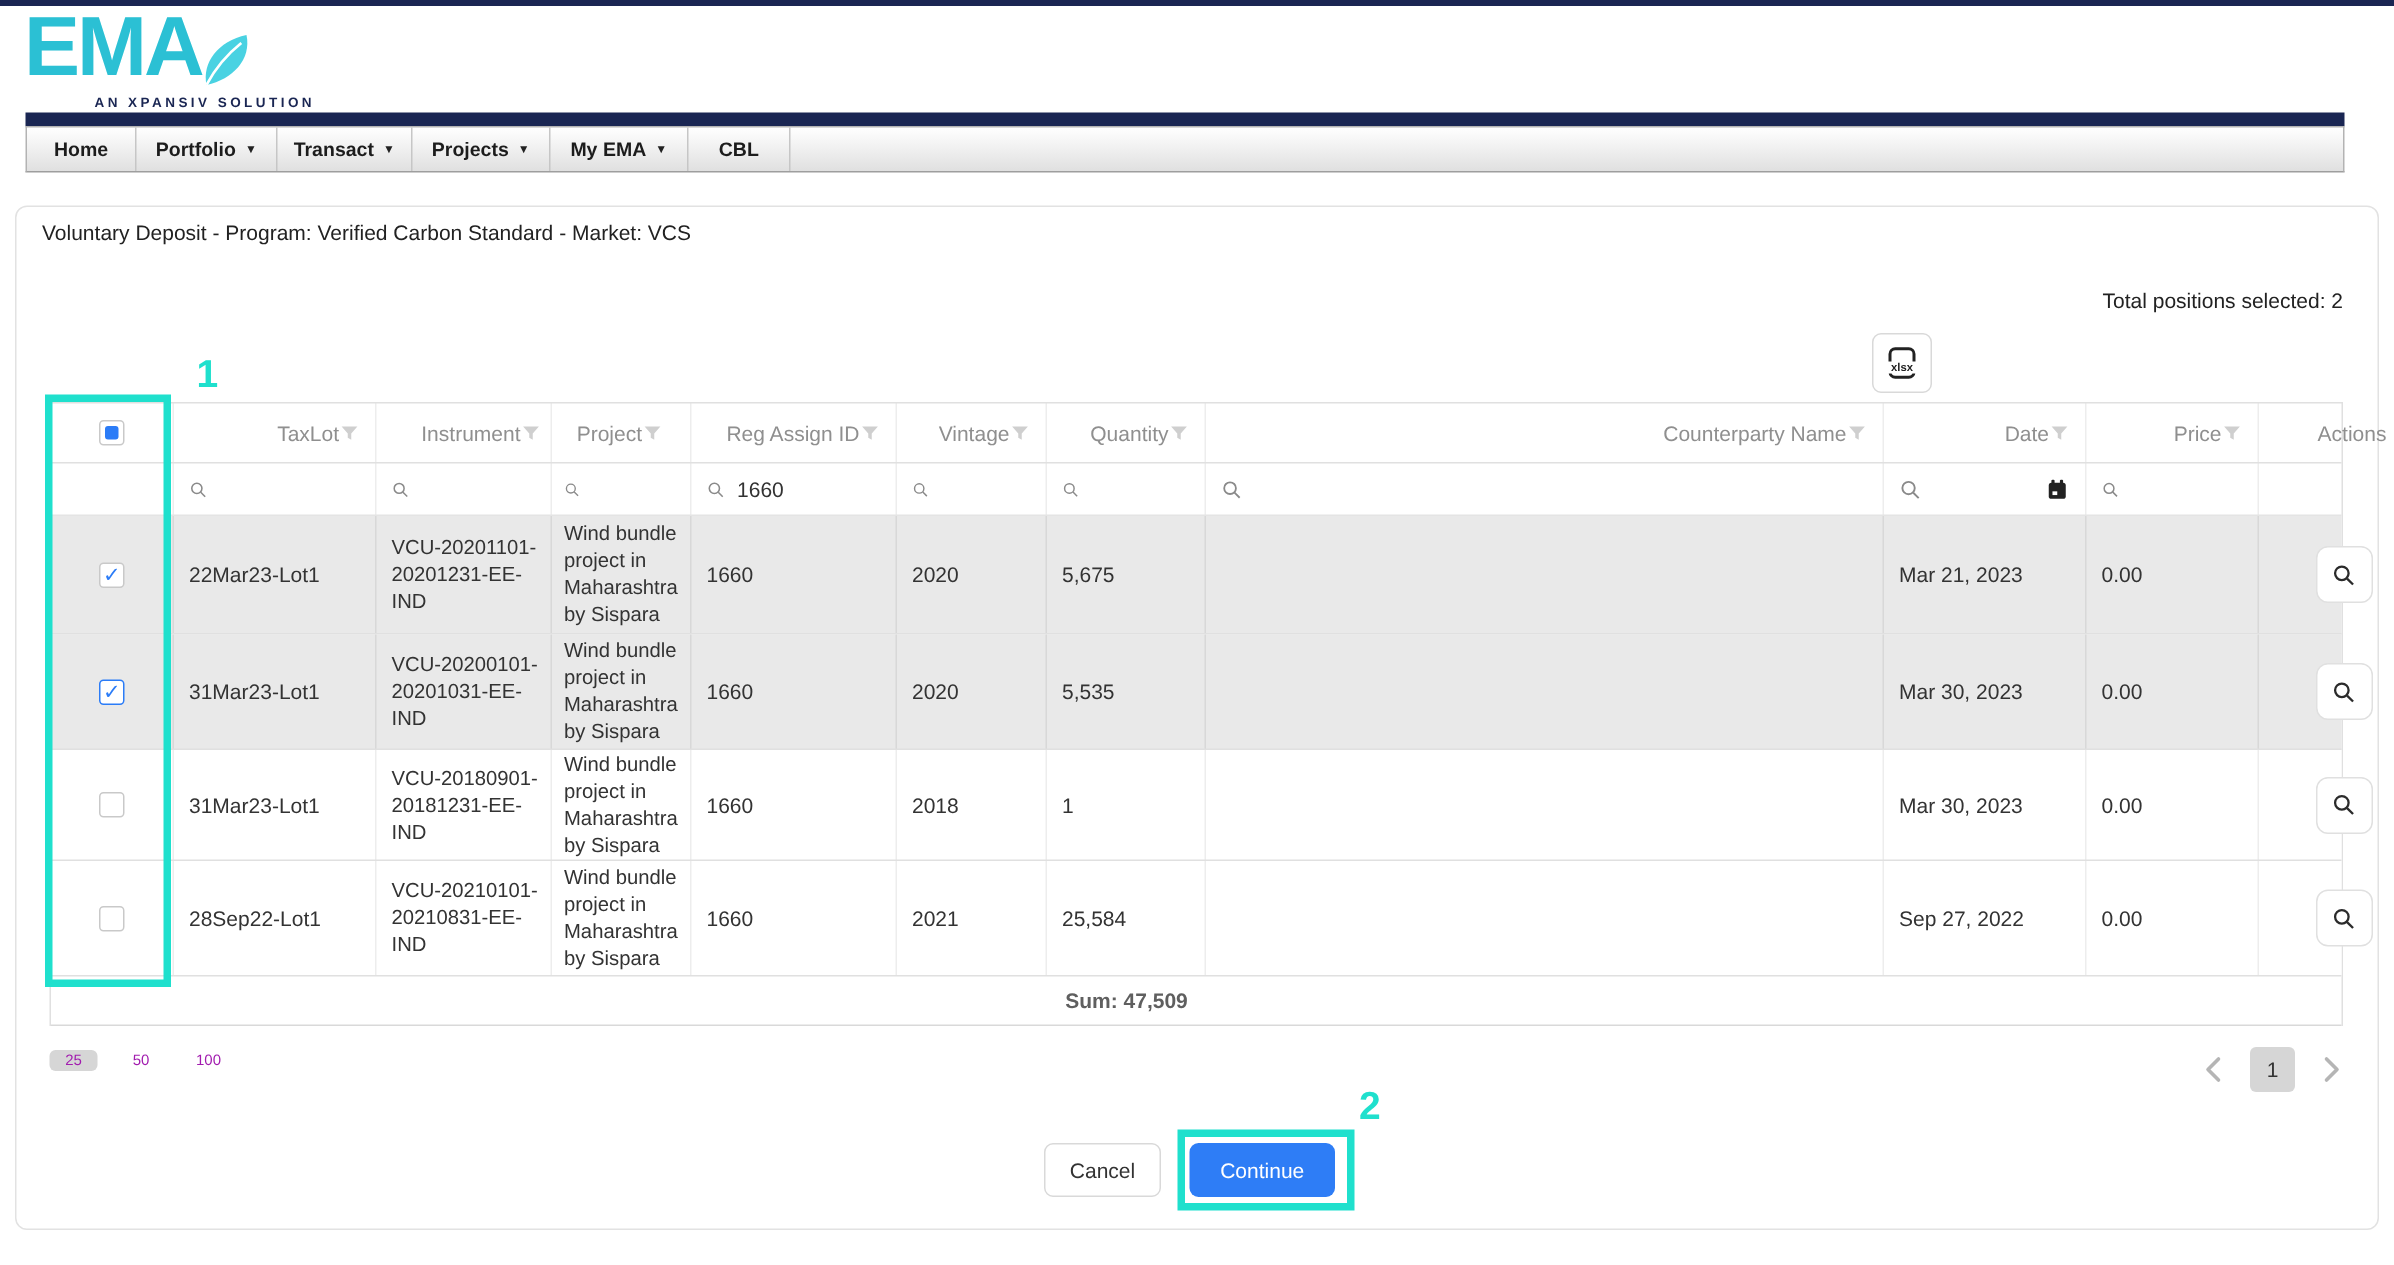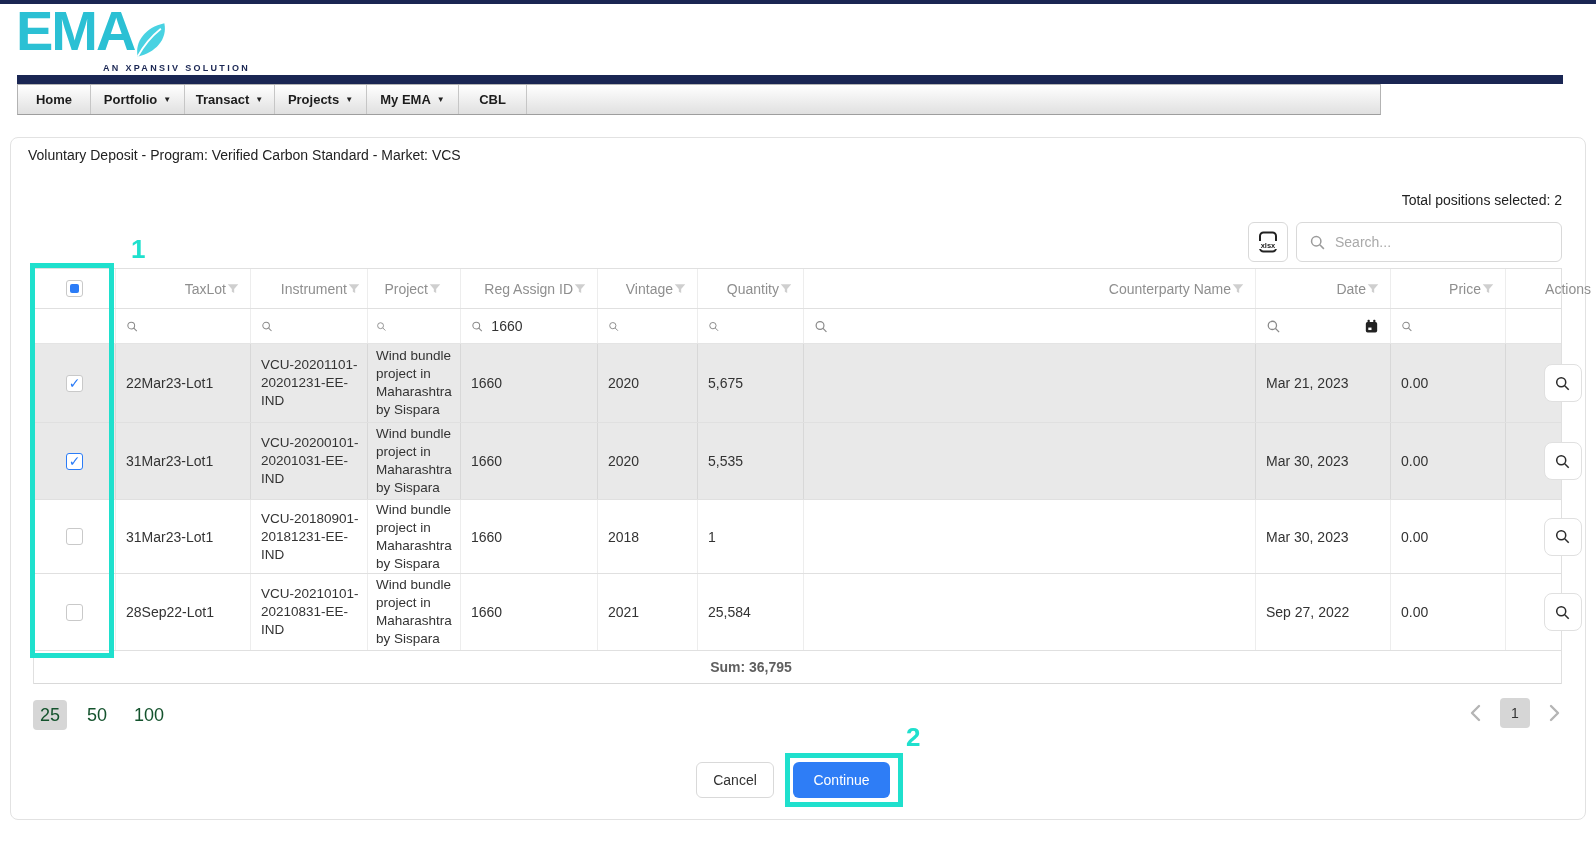--- a/index.html
+++ b/index.html
@@ -14,24 +14,24 @@
   html,body{background:#fff;}
   .screen{position:relative;width:1596px;height:843px;background:#fff;overflow:hidden;}
 
   
   .topstrip{position:absolute;left:0;top:0;width:1596px;height:4px;background:var(--navy);}
   .navstrip{position:absolute;left:17px;top:75px;width:1546px;height:9px;background:var(--navy);}
 
   
   .logo-text{position:absolute;left:16px;top:2px;font-size:56px;font-weight:800;letter-spacing:-2px;color:var(--logo-cyan);line-height:1.05;text-align:center;}
   .leaf{position:absolute;left:133px;top:25px;transform:rotate(-12deg);}
-  .tagline{position:absolute;left:63px;top:63px;font-size:9px;font-weight:bold;letter-spacing:2.3px;color:var(--navy);margin-left:40px;}
-
-  
-  .navbar{position:absolute;left:17px;top:84px;width:1364px;height:31px;display:flex;
+  .tagline{position:absolute;left:63px;top:63px;font-size:9px;font-weight:bold;letter-spacing:2.3px;color:var(--navy);}
+
+  
+  .navbar{position:absolute;left:17px;top:84px;width:1546px;height:31px;display:flex;
     background:linear-gradient(#ffffff,#e0e0e0);border:1px solid #b3b3b3;border-bottom:1px solid #9e9e9e;}
   .nav-item{flex:none;display:flex;align-items:center;justify-content:center;gap:6px;height:100%;
     background:transparent;border:none;border-right:1px solid #c6c6c6;font-size:13px;font-weight:bold;color:#1c1c1c;cursor:pointer;}
   .nav-item .caret{font-size:8px;color:#222;line-height:1;}
   .w1{width:73px}.w2{width:94px}.w3{width:90px}.w4{width:92px}.w5{width:92px}.w6{width:68px}
 
   
   .card{position:absolute;left:10px;top:137px;width:1576px;height:683px;background:#fff;border:1px solid #e2e2e2;border-radius:8px;}
   .page-title{position:absolute;left:28px;top:147px;font-size:14px;color:#222;}
   .page-title b{font-weight:normal;}
@@ -69,21 +69,21 @@
   .cbx{width:17px;height:17px;border:1px solid #c9c9c9;border-radius:3px;background:#fff;display:flex;align-items:center;justify-content:center;cursor:pointer;}
   .cbx.indeterminate::after{content:"";width:9px;height:9px;border-radius:2px;background:var(--check-blue);}
   .cbx.checked::after{content:"\2713";color:var(--check-blue);font-weight:bold;font-size:14px;line-height:1;}
   .tbody .trow:nth-child(2) .cbx.checked{border-color:var(--check-blue);}
 
   
   .action-btn{width:38px;height:38px;background:#fff;border:1px solid #e0e0e0;border-radius:8px;display:flex;align-items:center;justify-content:center;cursor:pointer;}
 
   
   .page-sizes{position:absolute;left:33px;top:700px;display:flex;gap:13px;align-items:center;}
-  .chip{min-width:32px;height:30px;padding:0 7px;border:none;background:transparent;border-radius:4px;font-size:18px;color:#14532d;cursor:pointer;}
+  .chip{min-width:32px;height:14px;padding:0 7px;border:none;background:transparent;border-radius:4px;font-size:10px;color:#a21caf;cursor:pointer;}
   .chip.active{background:#d6d6d6;}
   .pager{position:absolute;right:34px;top:698px;display:flex;align-items:center;gap:16px;}
   .pager-arrow{background:transparent;border:none;cursor:pointer;display:flex;align-items:center;}
   .page-chip{min-width:30px;height:30px;background:#d6d6d6;border:none;border-radius:4px;font-size:14px;color:#333;cursor:pointer;}
 
   
   .cancel-btn{position:absolute;left:696px;top:762px;width:78px;height:36px;background:#fff;border:1px solid #d9d9d9;border-radius:6px;font-size:14px;color:#333;cursor:pointer;}
   .continue-btn{position:absolute;left:793px;top:762px;width:97px;height:36px;background:var(--accent-blue);border:none;border-radius:6px;font-size:14px;color:#fff;cursor:pointer;}
 
   
@@ -146,27 +146,20 @@
   <div class="total-selected">Total positions selected: 2</div>
 
   <button class="export-btn">
     <svg width="24" height="24" viewBox="0 0 24 24">
       <rect x="4" y="2.5" width="16" height="19" rx="3.5" fill="none" stroke="#222" stroke-width="2"></rect>
       <rect x="1" y="11" width="22" height="8" fill="#fff"></rect>
       <text x="12" y="17.5" text-anchor="middle" font-size="7.5" font-weight="bold" fill="#222" font-family="'Liberation Sans',sans-serif">xlsx</text>
     </svg>
   </button>
 
-  <div class="search-box">
-    <svg width="17" height="17" viewBox="0 0 20 20">
-        <circle cx="8.5" cy="8.5" r="5.5" fill="none" stroke="#9b9b9b" stroke-width="1.8"></circle>
-        <line x1="12.7" y1="12.7" x2="17.5" y2="17.5" stroke="#9b9b9b" stroke-width="1.8"></line>
-      </svg>
-    <input type="text" placeholder="Search..." style="">
-  </div>
 
   <div class="table">
     <div class="tr thead">
       <div class="cell c0">
         <span class="cbx indeterminate"></span>
       </div>
       <div class="cell c1">
           <span>TaxLot</span>
           <svg width="14" height="14" viewBox="0 0 24 24">
             <path d="M3 4h18l-7 8v7l-4-2.2V12Z" fill="#cfcfcf"></path>
@@ -389,21 +382,21 @@
                 <circle cx="8.5" cy="8.5" r="5.3" fill="none" stroke="#2b2b2b" stroke-width="1.8"></circle>
                 <line x1="12.6" y1="12.6" x2="17.3" y2="17.3" stroke="#2b2b2b" stroke-width="1.8"></line>
               </svg>
             </button>
           </div>
       </div>
     </div>
 
     <div class="tsum">
       <div class="spacer"></div>
-      <div class="sum-text">Sum: 36,795</div>
+      <div class="sum-text">Sum: 47,509</div>
     </div>
   </div>
 
   <div class="page-sizes">
     <button class="chip active">25</button>
     <button class="chip">50</button>
     <button class="chip">100</button>
   </div>
 
   <div class="pager">

